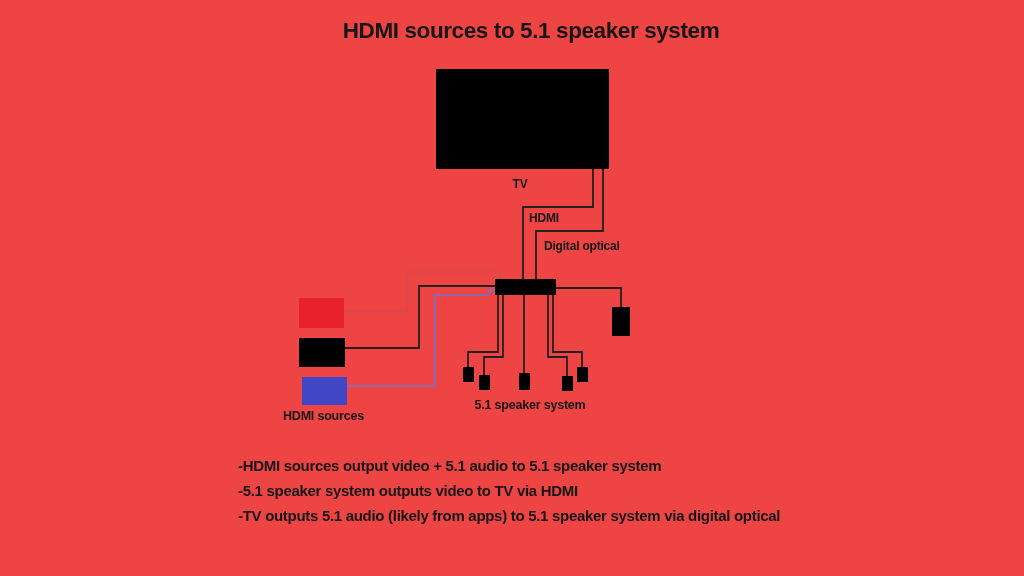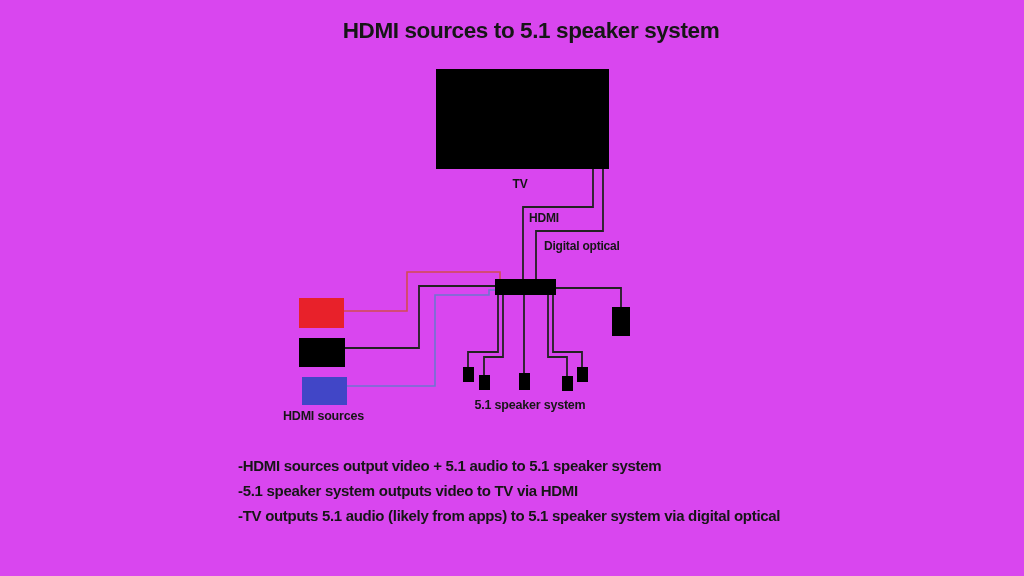--- a/index.html
+++ b/index.html
@@ -1,19 +1,19 @@
 <!DOCTYPE html>
 <html><head>
 <meta charset="utf-8">
 <style>
   html,body { margin:0; padding:0; background:#ffffff; }
   .stage {
     position:relative;
     width:1024px; height:576px;
-    background:#d946ef;
+    background:#ef4444;
     overflow:hidden;
     font-family:"Liberation Sans", sans-serif;
   }
   svg { position:absolute; left:0; top:0; }
   svg text {
     font-family:"Liberation Sans", sans-serif;
     font-weight:700;
     fill:#161616;
   }
   .title { font-size:22.5px; letter-spacing:-0.4px; }

